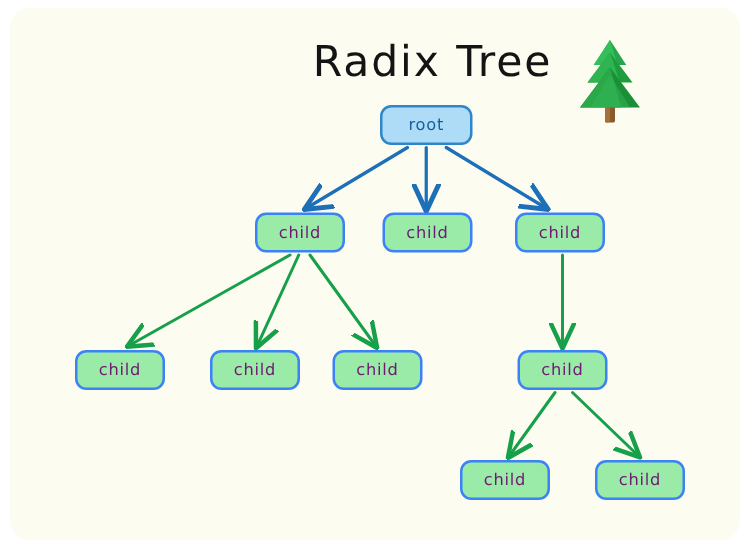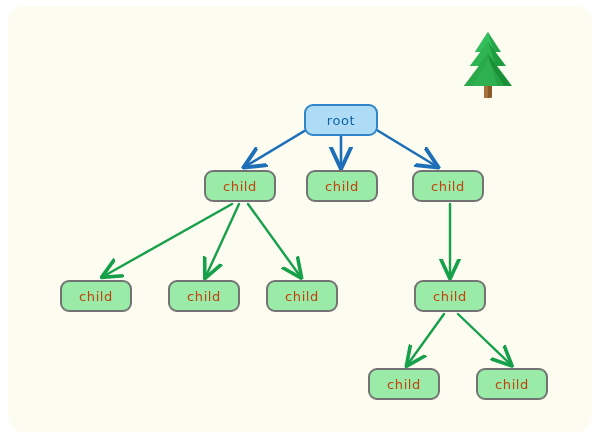--- a/index.html
+++ b/index.html
@@ -63,26 +63,25 @@
     justify-content: center;
     font-family: "DejaVu Sans", sans-serif;
     font-size: 13px;
     letter-spacing: 0.6px;
     white-space: nowrap;
   }
   .node.root {
     background: #aedcf7;
     border: 2px solid #2f86c8;
     color: #1162a0;
-    margin-top: 20px;
   }
   .node.child {
     background: #9aeaa8;
-    border: 2px solid #737373;
-    color: #c2410c;
+    border: 2px solid #3b82f6;
+    color: #701a75;
   }
   #watermark {
     position: absolute;
     left: 452px;
     top: 404px;
     width: 132px;
     height: 26px;
     font-family: "DejaVu Sans", sans-serif;
     font-size: 15px;
     color: #eae3d2;
@@ -90,20 +89,21 @@
     text-align: right;
     white-space: nowrap;
   }
 </style>
 </head>
 <body>
 
 <div id="screen">
   <div id="canvas">
 
+    <div id="title">Radix Tree</div>
 
     <svg id="tree-emoji" viewBox="0 0 56 72">
       <rect x="24" y="56" width="8" height="14" rx="1.5" fill="#8a5a2b"></rect>
       <rect x="24" y="56" width="4" height="14" rx="1.5" fill="#a6703a"></rect>
       <polygon points="28,4 41,24 15,24" fill="#25a64a"></polygon>
       <polygon points="28,4 34,24 15,24" fill="#33c05c"></polygon>
       <polygon points="28,14 46,38 10,38" fill="#1f9c3e"></polygon>
       <polygon points="28,14 36,38 10,38" fill="#2eb551"></polygon>
       <polygon points="28,26 52,58 4,58" fill="#1a8f37"></polygon>
       <polygon points="28,26 37,58 4,58" fill="#2aa84a"></polygon>

